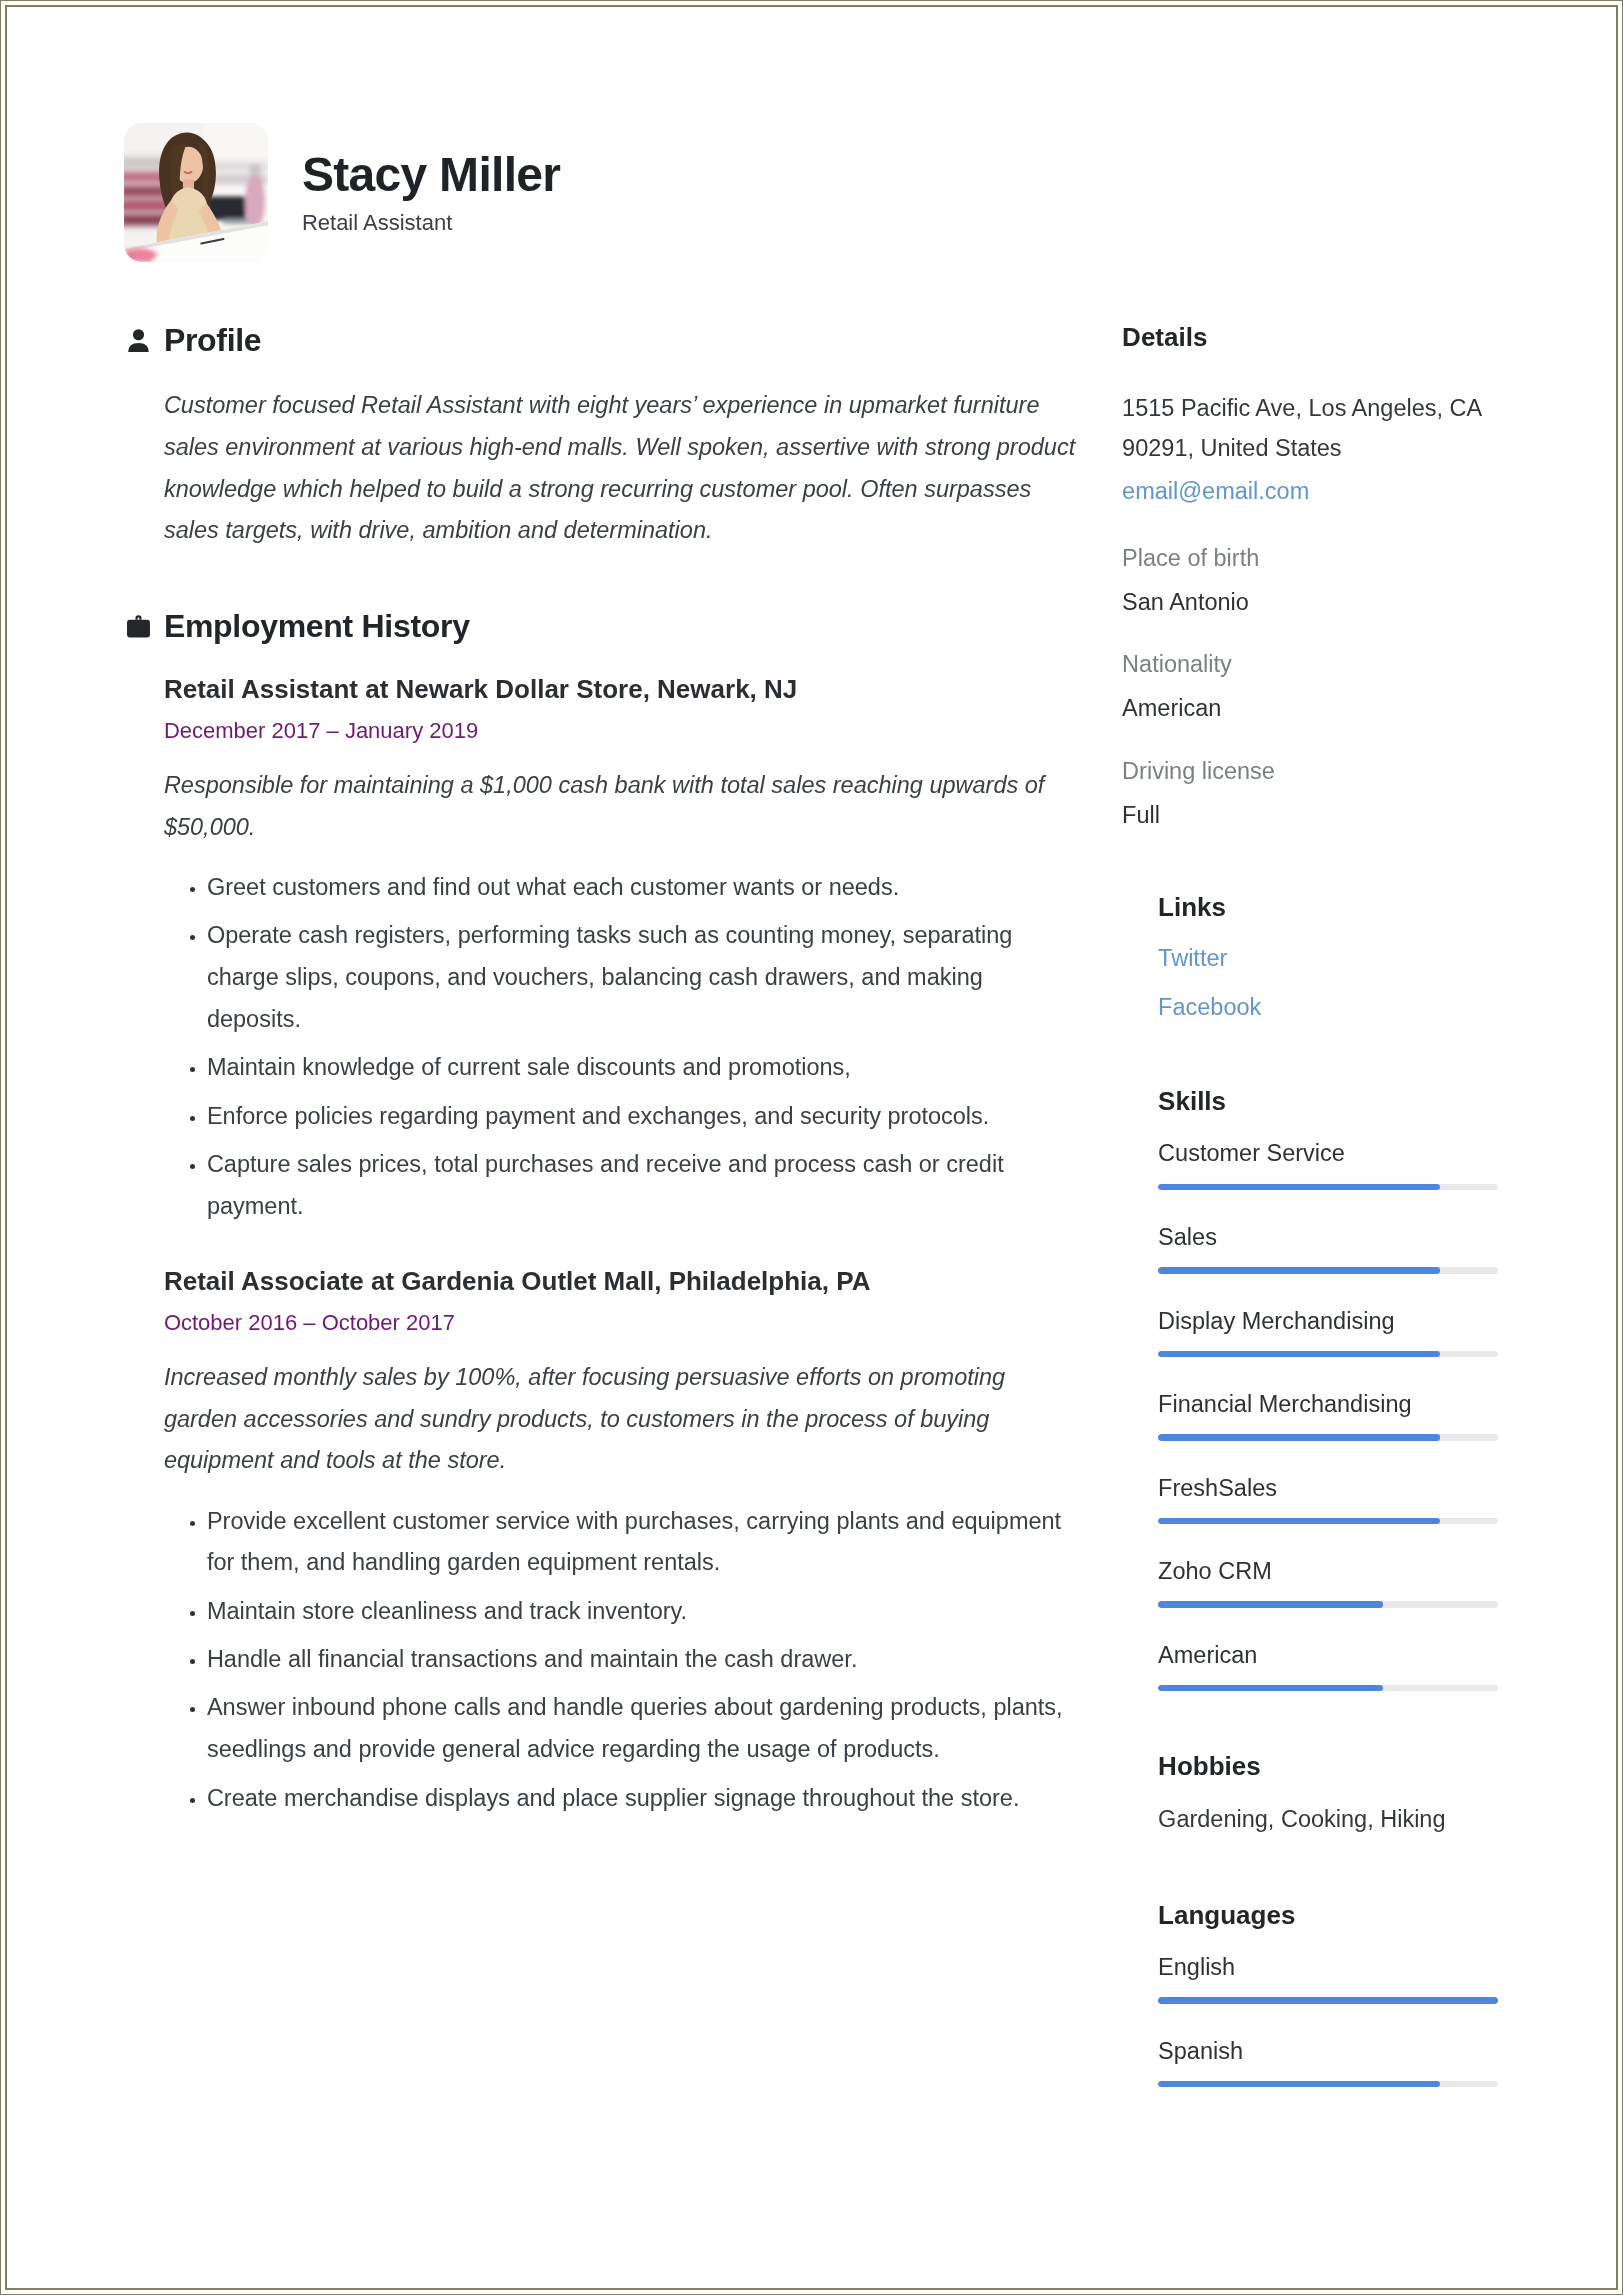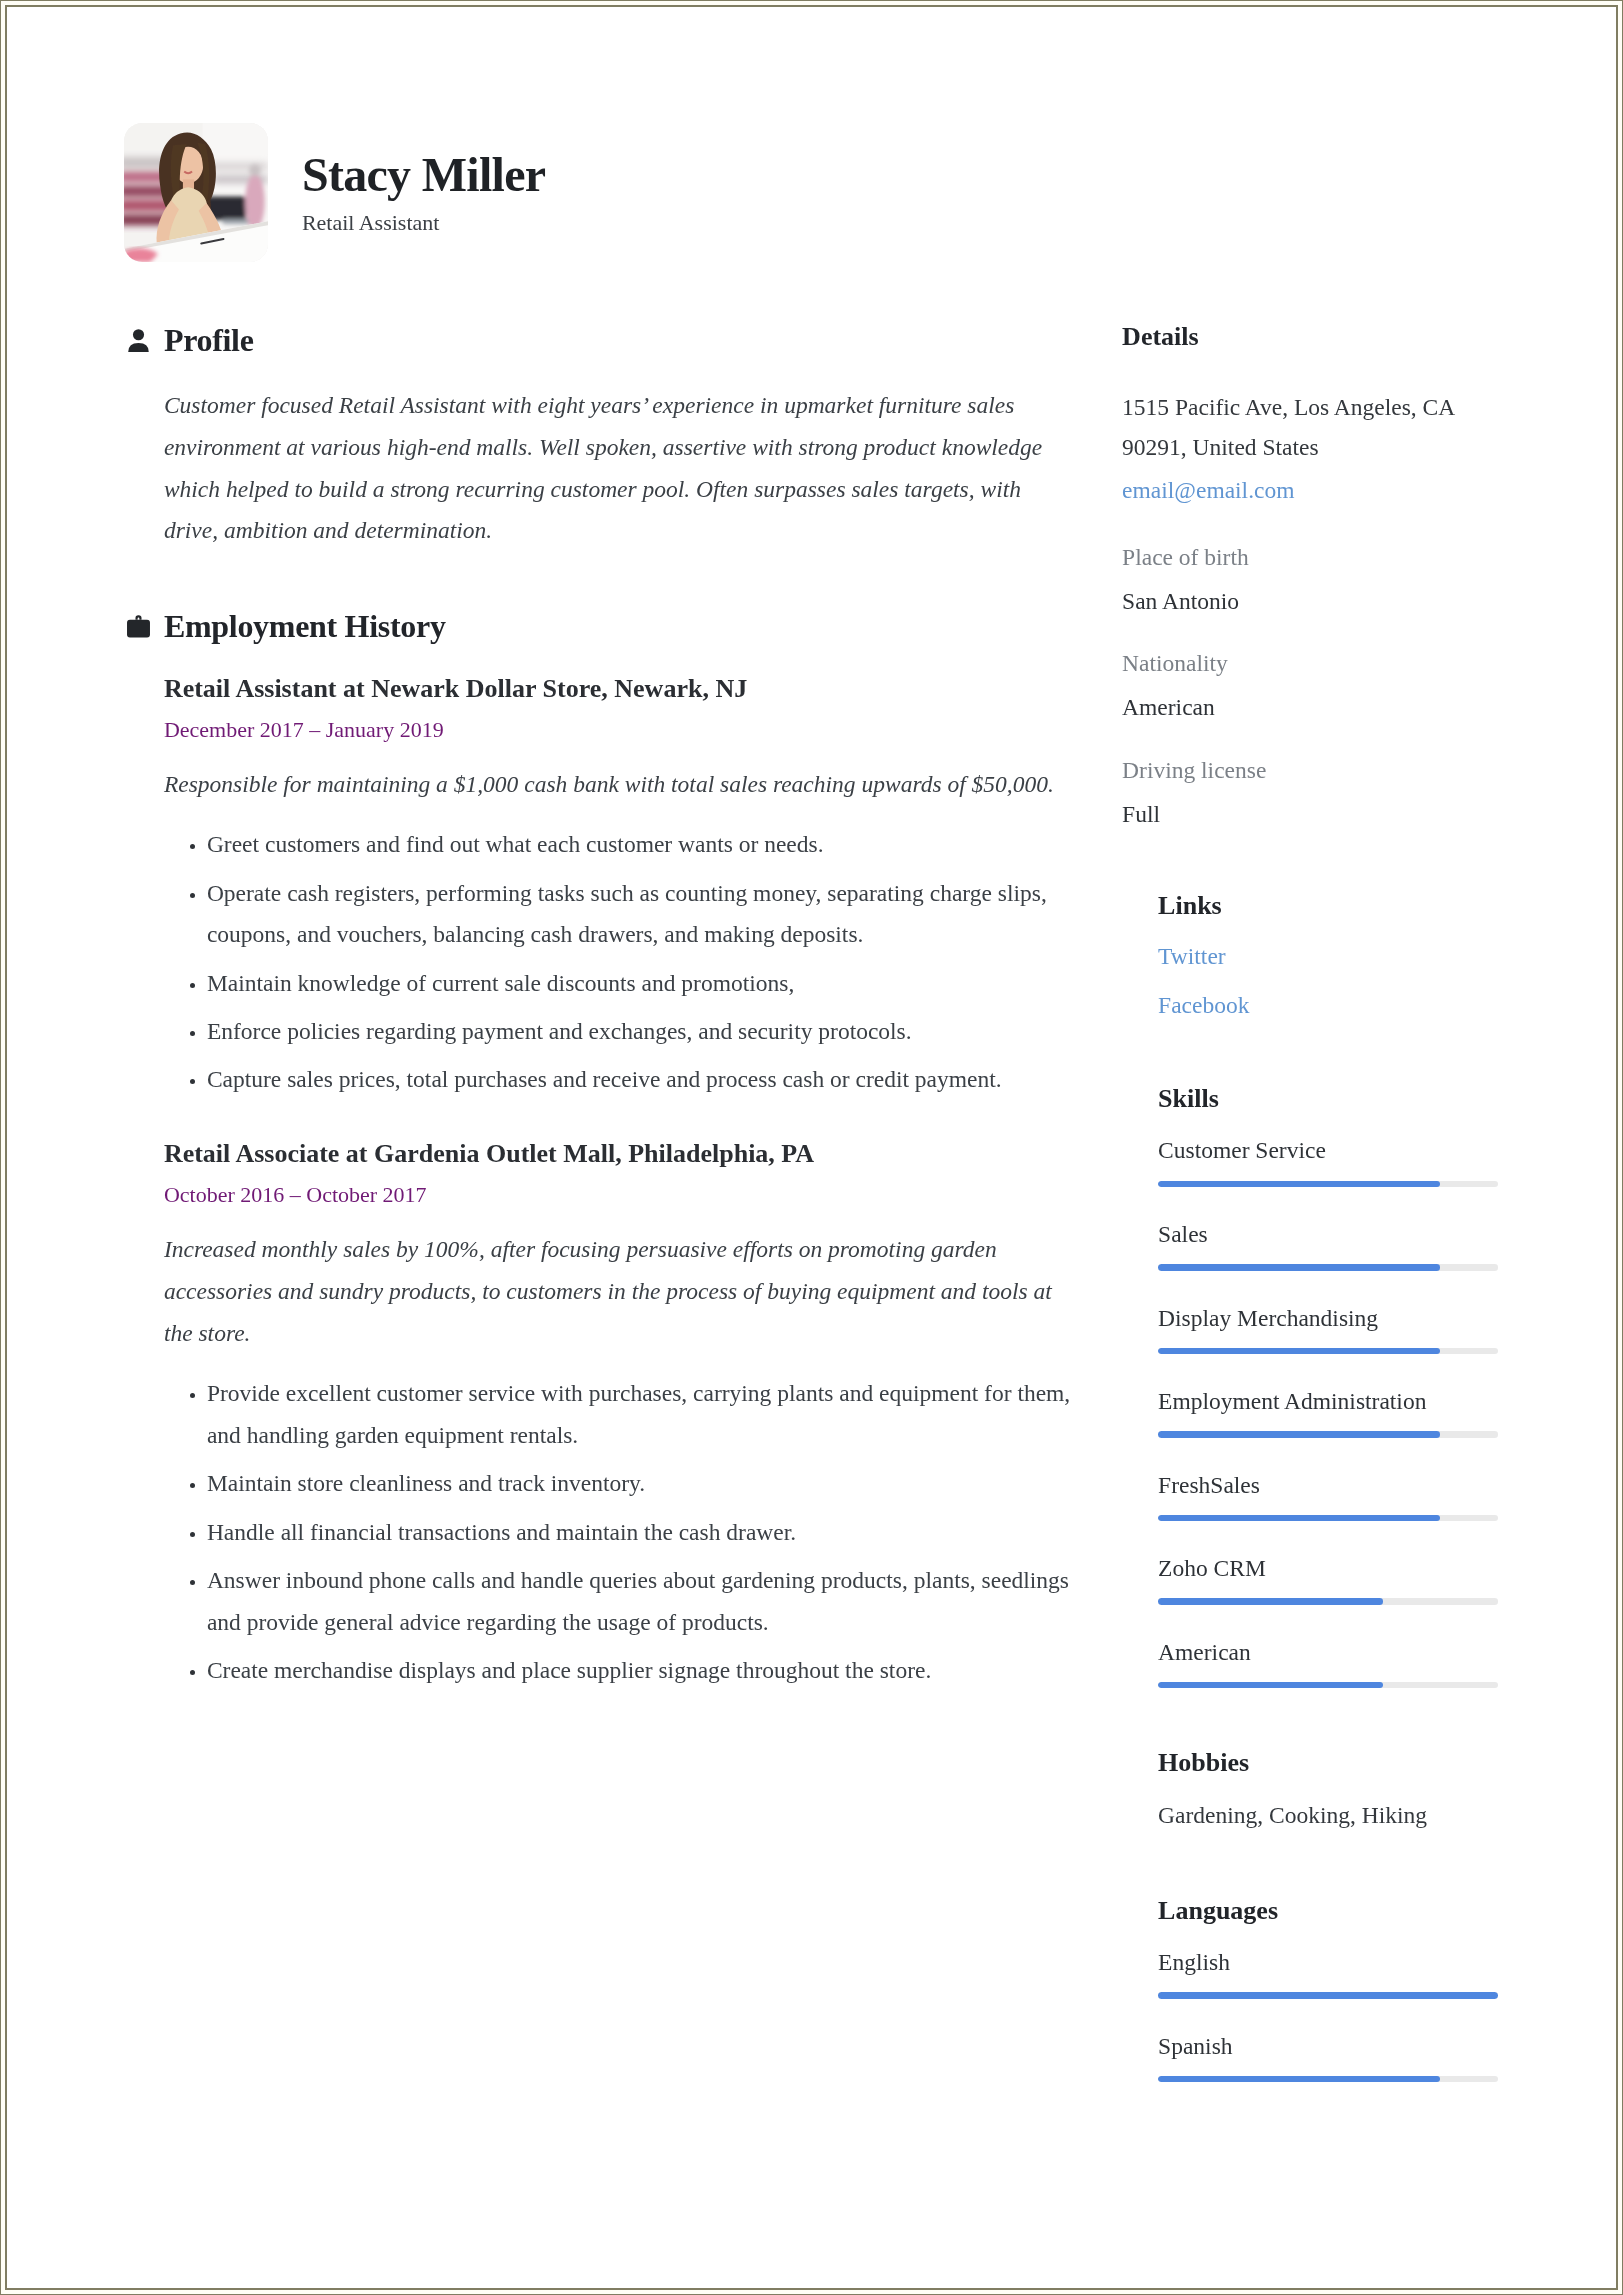--- a/index.html
+++ b/index.html
@@ -3,21 +3,21 @@
 <meta charset="utf-8">
 <style>
   html,body{margin:0;padding:0;background:#ffffff;}
   .page{
     width:1623px;height:2295px;box-sizing:border-box;
     background:#fffef6;border:1.3px solid #807d62;padding:3.9px;
     font-family:"Liberation Sans","DejaVu Sans",sans-serif;color:#3b4046;
   }
   .frame{
     width:100%;height:100%;box-sizing:border-box;background:#ffffff;
-    border:2px solid #807d62;padding:116px 118px 0 117px;overflow:hidden;font-family:Liberation Serif, serif;
+    border:2px solid #807d62;padding:116px 118px 0 117px;overflow:hidden;
   }
   
   .hdr{display:flex;align-items:center;margin-bottom:60px;}
   .photo{width:144px;height:139px;border-radius:18.3px;overflow:hidden;flex:0 0 auto;background:#f2f1f0;}
   .photo svg{display:block;width:100%;height:100%;}
   .identity{margin-left:34px;}
   h1{margin:0;font-size:48px;line-height:1.1;font-weight:700;color:#1f2226;letter-spacing:-0.7px;}
   .subtitle{margin-top:7.8px;font-size:22px;color:#3c4046;}
   
   .cols{display:flex;gap:39px;}
@@ -214,21 +214,21 @@
                 <div class="fill" style="width: 83%;"></div>
               </div>
       </div>
       <div class="skill">
         <div class="skill-name">Display Merchandising</div>
         <div class="bar">
                 <div class="fill" style="width: 83%;"></div>
               </div>
       </div>
       <div class="skill">
-        <div class="skill-name">Employment Administration</div>
+        <div class="skill-name">Financial Merchandising</div>
         <div class="bar">
                 <div class="fill" style="width: 83%;"></div>
               </div>
       </div>
       <div class="skill">
         <div class="skill-name">FreshSales</div>
         <div class="bar">
                 <div class="fill" style="width: 83%;"></div>
               </div>
       </div>

